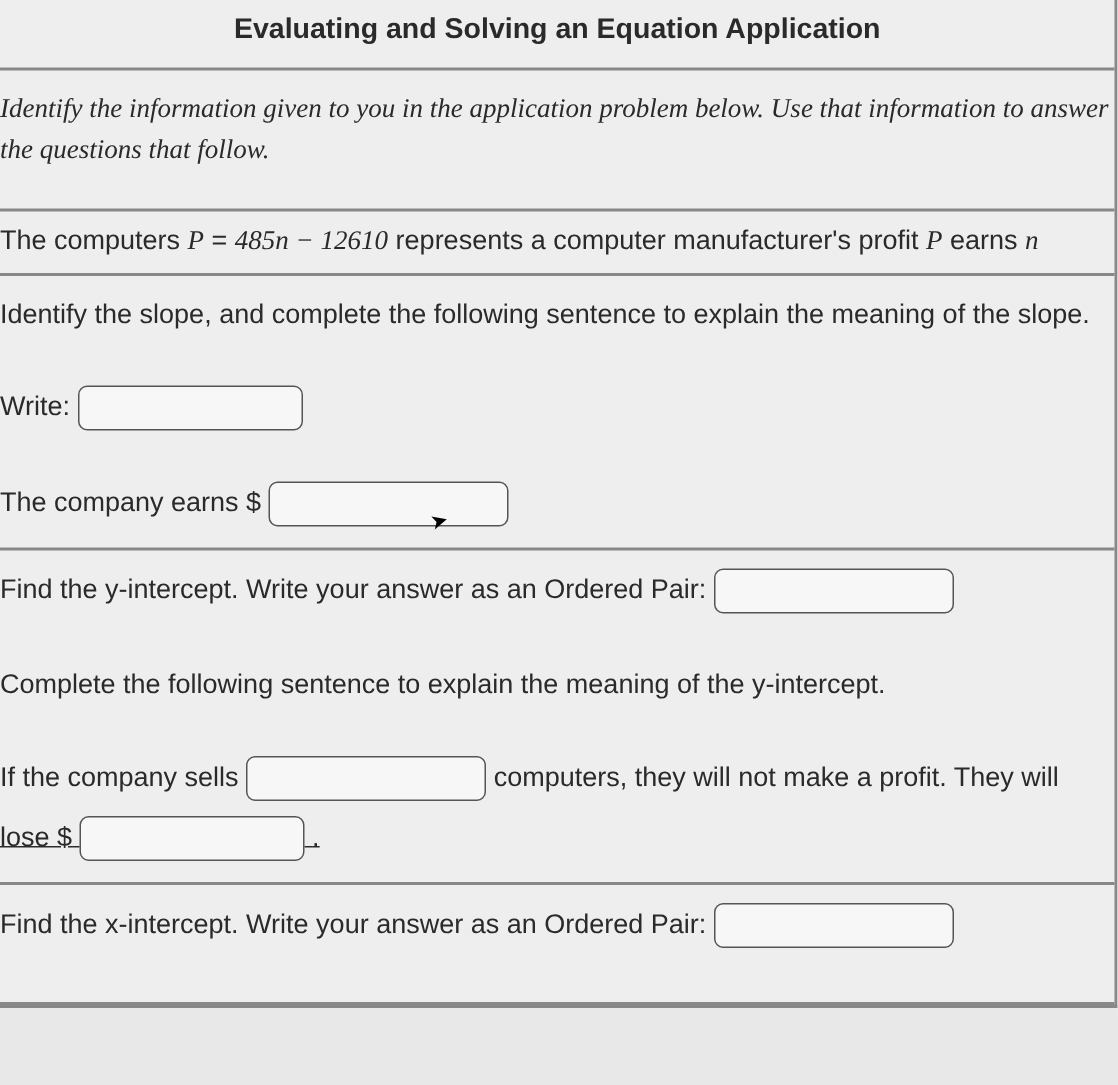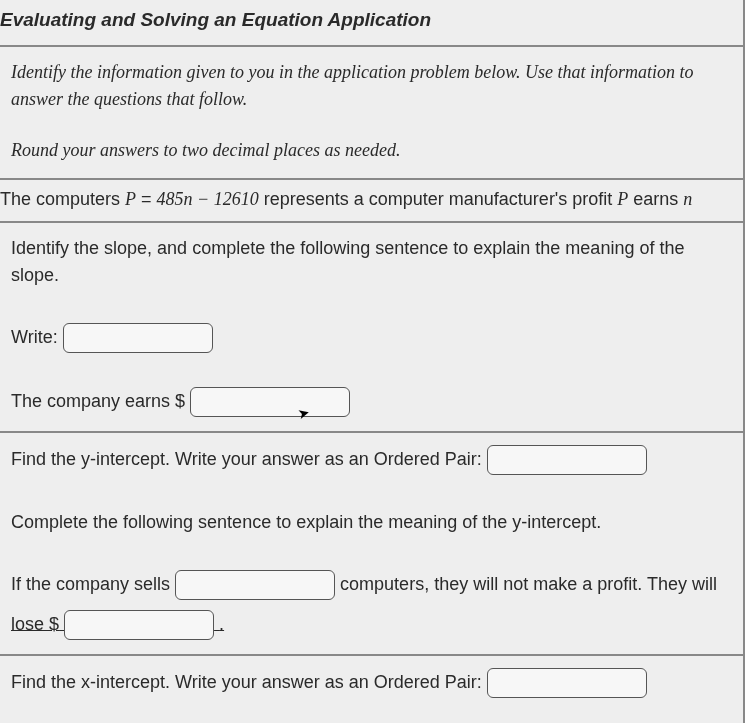--- a/index.html
+++ b/index.html
@@ -14,27 +14,26 @@
       line-height: 1.5;
     }
     .wrap {
       background: #eeeeee;
       border: 2px solid #888;
       border-left: none;
       border-top: none;
       width: 745px;
     }
     .header {
-      text-align: left;
+      text-align: center;
       font-weight: bold;
       font-size: 19px;
       padding: 6px 0 10px 0;
       border-bottom: 2px solid #888;
       font-family: Arial, sans-serif;
-      font-style: italic;
     }
     .section {
       border-bottom: 2px solid #888;
       padding: 6px 4px 8px 0;
     }
     .em { font-style: italic; }
     .mathit { font-style: italic; font-family: 'Times New Roman', serif; }
     .text { font-family: Arial, Helvetica, sans-serif; font-size: 18px; color: #2a2a2a; }
     input.blank {
       display: inline-block;
@@ -42,21 +41,21 @@
       width: 160px;
       border: 1px solid #555;
       border-radius: 6px;
       background: #f7f7f7;
       vertical-align: middle;
       padding: 2px 6px;
       font-size: 16px;
     }
     input.blank.narrow { width: 150px; }
     input.blank.wide { width: 160px; }
-    .row { margin: 6px 11px; }
+    .row { margin: 6px 0; }
     .gap { height: 12px; }
     .gap2 { height: 22px; }
     .cursor {
       position: relative;
       display:inline-block;
     }
     .cursor-glyph {
       position: absolute;
       left: 108px;
       top: 16px;
@@ -68,21 +67,20 @@
 </head>
 <body>
 
 <div class="wrap">
 
   <div class="header">Evaluating and Solving an Equation Application</div>
 
   <div class="section">
     <div class="em row">Identify the information given to you in the application problem below. Use that information to answer the questions that follow.</div>
     <div class="gap"></div>
-    <div class="em row">Round your answers to two decimal places as needed.</div>
   </div>
 
   <div class="section text">
     <span>The computers </span><span class="mathit">P</span><span> = </span><span class="mathit">485n − 12610</span><span> represents a computer manufacturer's profit </span><span class="mathit">P</span><span> earns </span><span class="mathit">n</span>
   </div>
 
   <div class="section text">
     <div class="row">Identify the slope, and complete the following sentence to explain the meaning of the slope.</div>
     <div class="gap2"></div>
     <div class="row">

